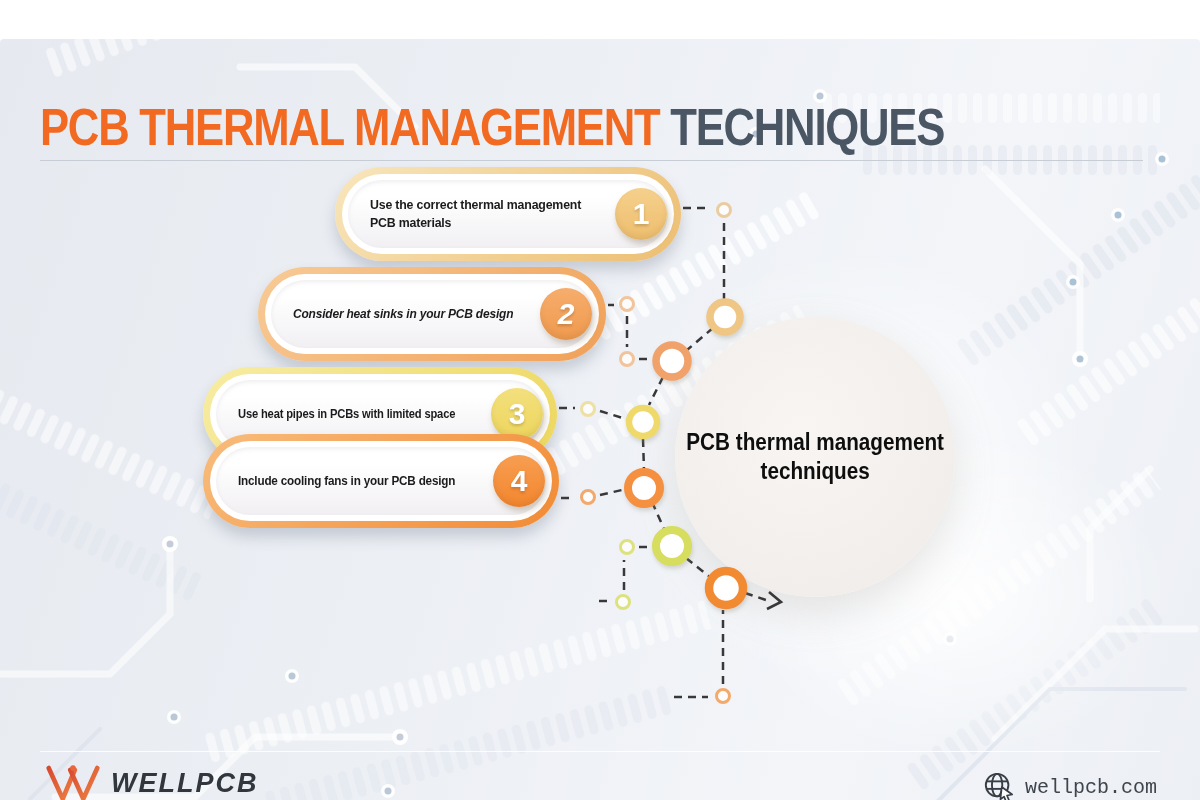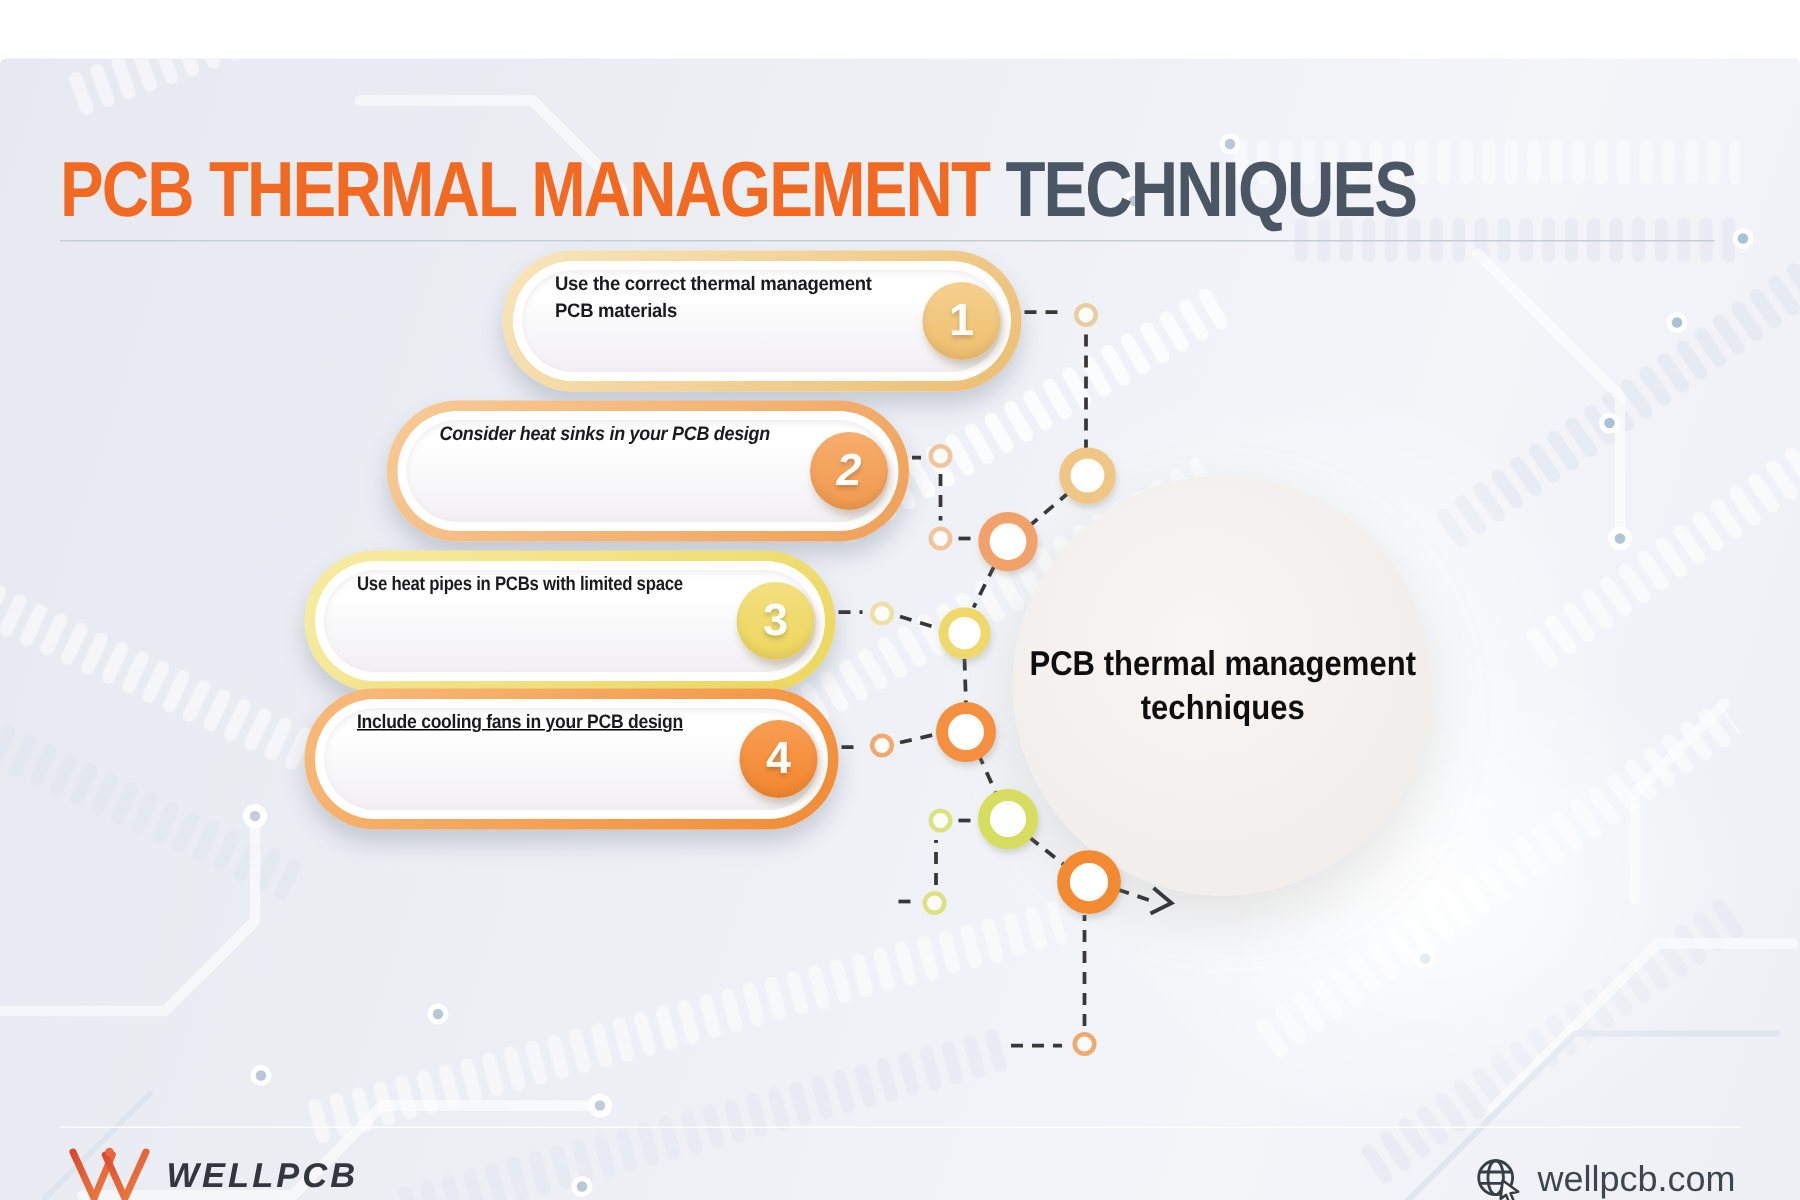--- a/index.html
+++ b/index.html
@@ -28,56 +28,56 @@
   .center-label{font-size:23px;font-weight:bold;color:#0E0E0F;text-align:center;line-height:1.25;
                 white-space:pre;transform:scaleX(.9);}
 
   
   .net-svg{position:absolute;left:0;top:0;z-index:3;}
 
   
   .pill{position:absolute;z-index:4;border-radius:999px;padding:7px;
         box-shadow:0 9px 14px rgba(110,120,140,.30);}
   .pill-white{background:#ffffff;border-radius:999px;padding:6px;height:calc(100% - 12px);}
-  .pill-content{position:relative;height:100%;border-radius:999px;display:flex;
+  .pill-content{position:relative;height:100%;border-radius:999px;display:flex;align-items:center;
                 background:linear-gradient(180deg,#ffffff 25%,#F1EFF2 100%);
                 box-shadow:inset 0 2px 4px rgba(160,160,170,.18);
                 padding-left:22px;padding-right:62px;box-sizing:border-box;}
   .pill-label{font-size:13px;font-weight:bold;color:#1B1B1D;letter-spacing:-.2px;line-height:1.4;
               white-space:pre;transform-origin:left center;}
   .num{position:absolute;right:1px;top:50%;transform:translateY(-50%);width:52px;height:52px;border-radius:50%;
        color:#fff;font-size:30px;font-weight:bold;line-height:52px;text-align:center;
        text-shadow:0 2px 3px rgba(0,0,0,.18);box-shadow:2px 4px 6px rgba(130,110,80,.35), inset 0 -4px 6px rgba(0,0,0,.06);}
 
   .p1{left:335px;top:128px;width:332px;height:80px;background:linear-gradient(135deg,#F8E6BC,#ECBE72);}
   .p2{left:258px;top:228px;width:334px;height:80px;background:linear-gradient(135deg,#F8CB97,#F0A058);font-style:italic;}
   .p3{left:203px;top:328px;width:340px;height:80px;background:linear-gradient(135deg,#F7ECA4,#EDD75E);}
-  .p4{left:203px;top:420px;width:342px;height:80px;background:linear-gradient(135deg,#F8BC7C,#F28B35);text-decoration:underline;}
+  .p4{left:203px;top:395px;width:342px;height:80px;background:linear-gradient(135deg,#F8BC7C,#F28B35);}
   .p5{left:258px;top:523px;width:339px;height:80px;background:linear-gradient(135deg,#EDF1A4,#D7DE58);}
   .p6{left:333px;top:620px;width:339px;height:80px;background:linear-gradient(135deg,#F8B06C,#F28A33);}
 
   .p1 .pill-label{transform:scaleX(.95);}
   .p2 .pill-label{transform:scaleX(.92);}
   .p3 .pill-label{transform:scaleX(.86);}
   .p4 .pill-label{transform:scaleX(.90);}
   .p5 .pill-label{transform:scaleX(.93);}
   .p6 .pill-label{transform:scaleX(.93);}
 
   .c1{background:linear-gradient(180deg,#F5D08C,#EEBE6E);}
   .c2{background:linear-gradient(180deg,#F6AD6C,#F09A4E);}
   .c3{background:linear-gradient(180deg,#F3E07E,#EDD55C);}
   .c4{background:linear-gradient(180deg,#F79E52,#F3862E);}
   .c5{background:linear-gradient(180deg,#E2E678,#D8DD58);}
   .c6{background:linear-gradient(180deg,#F79B4E,#F2822A);}
 
   
   .footer-brand{position:absolute;left:44px;top:722px;z-index:5;display:flex;align-items:center;gap:9px;}
-  .brand-text{font-size:23px;font-weight:bold;font-style:italic;letter-spacing:2px;color:#32373D;}
+  .brand-text{font-size:27px;font-weight:bold;font-style:italic;letter-spacing:2px;color:#32373D;}
   .footer-site{position:absolute;left:983px;top:731px;z-index:5;display:flex;align-items:center;gap:10px;}
-  .site-text{font-size:24px;color:#3F454C;}
+  .site-text{font-size:20px;color:#3F454C;font-family:Liberation Mono, monospace;}
 </style>
 </head>
 <body>
 
 <div class="canvas">
 
   <svg class="bg-svg" width="1200" height="800" viewBox="0 0 1200 800" aria-hidden="true">
     <defs>
       <pattern id="teethW" width="15" height="44" patternUnits="userSpaceOnUse">
         <rect x="3" y="6" width="9" height="30" rx="4.5" fill="#ffffff"></rect>

